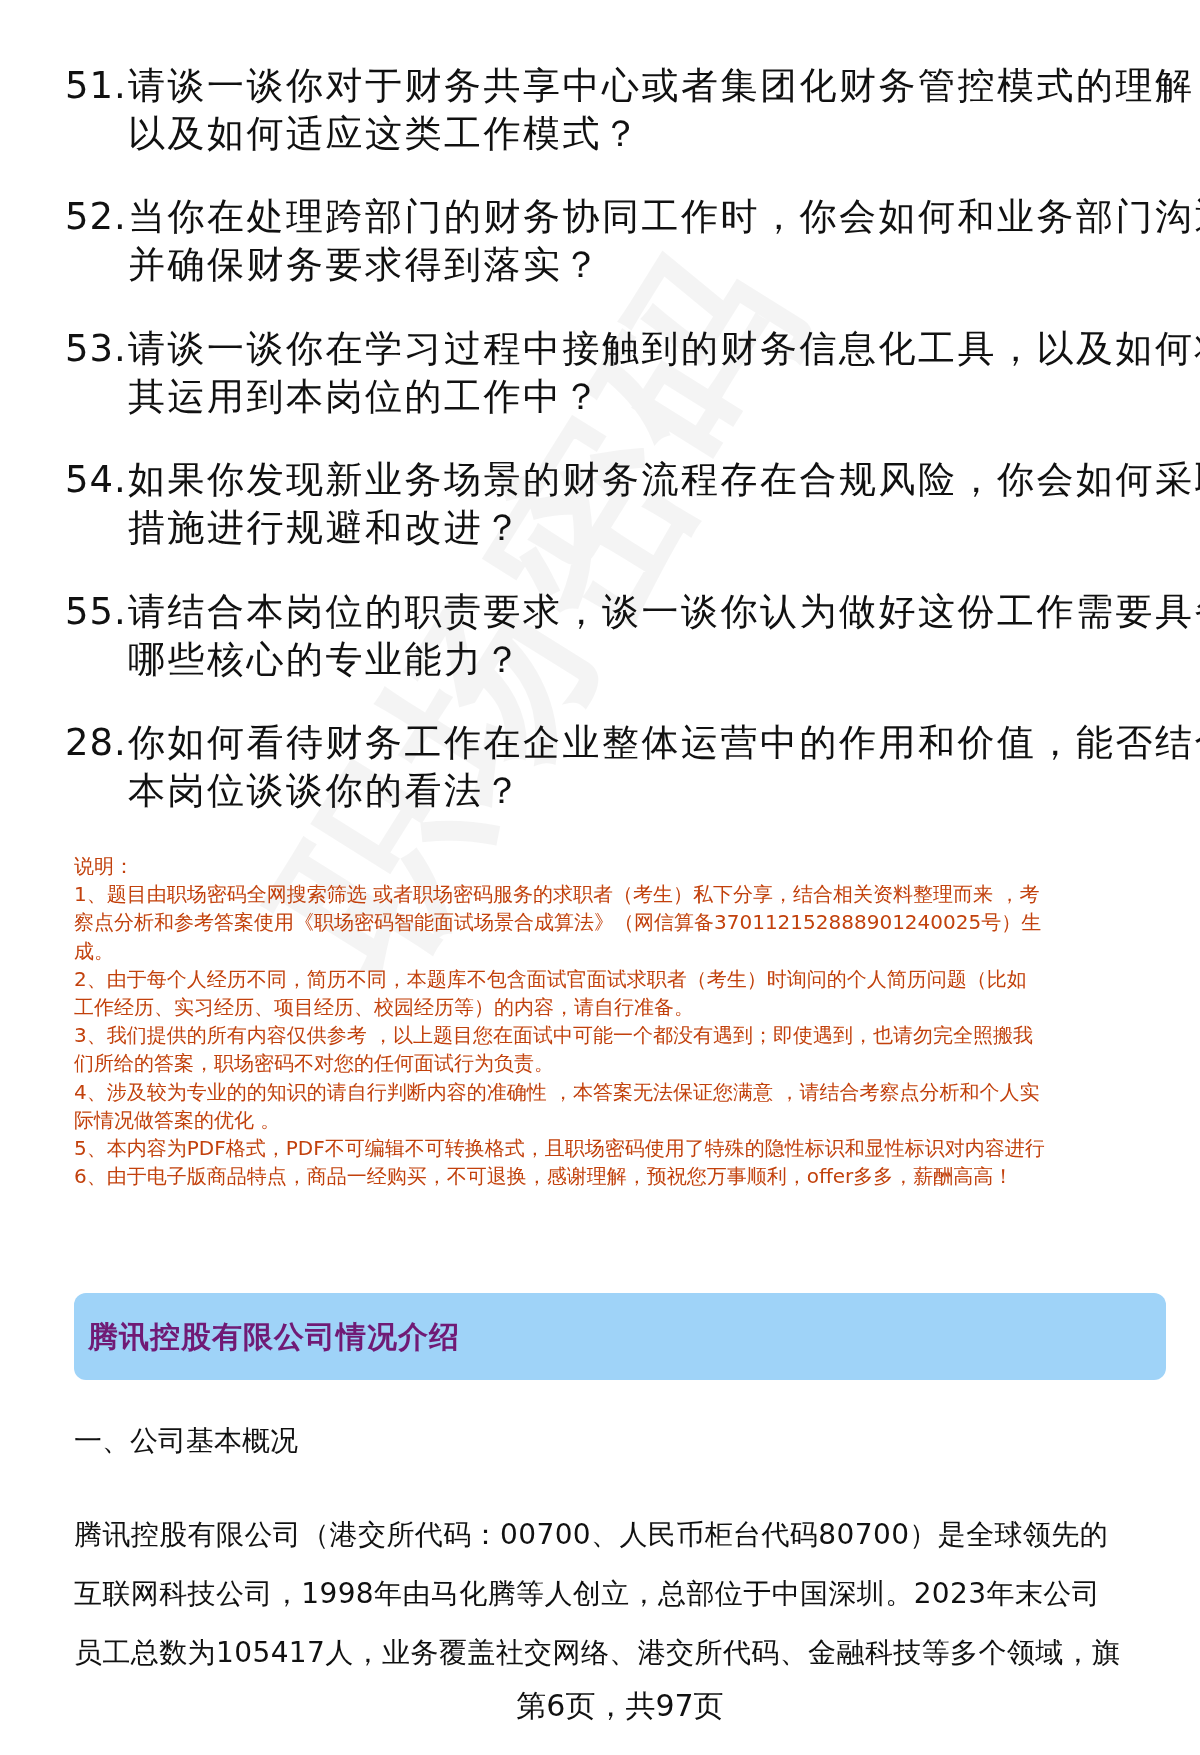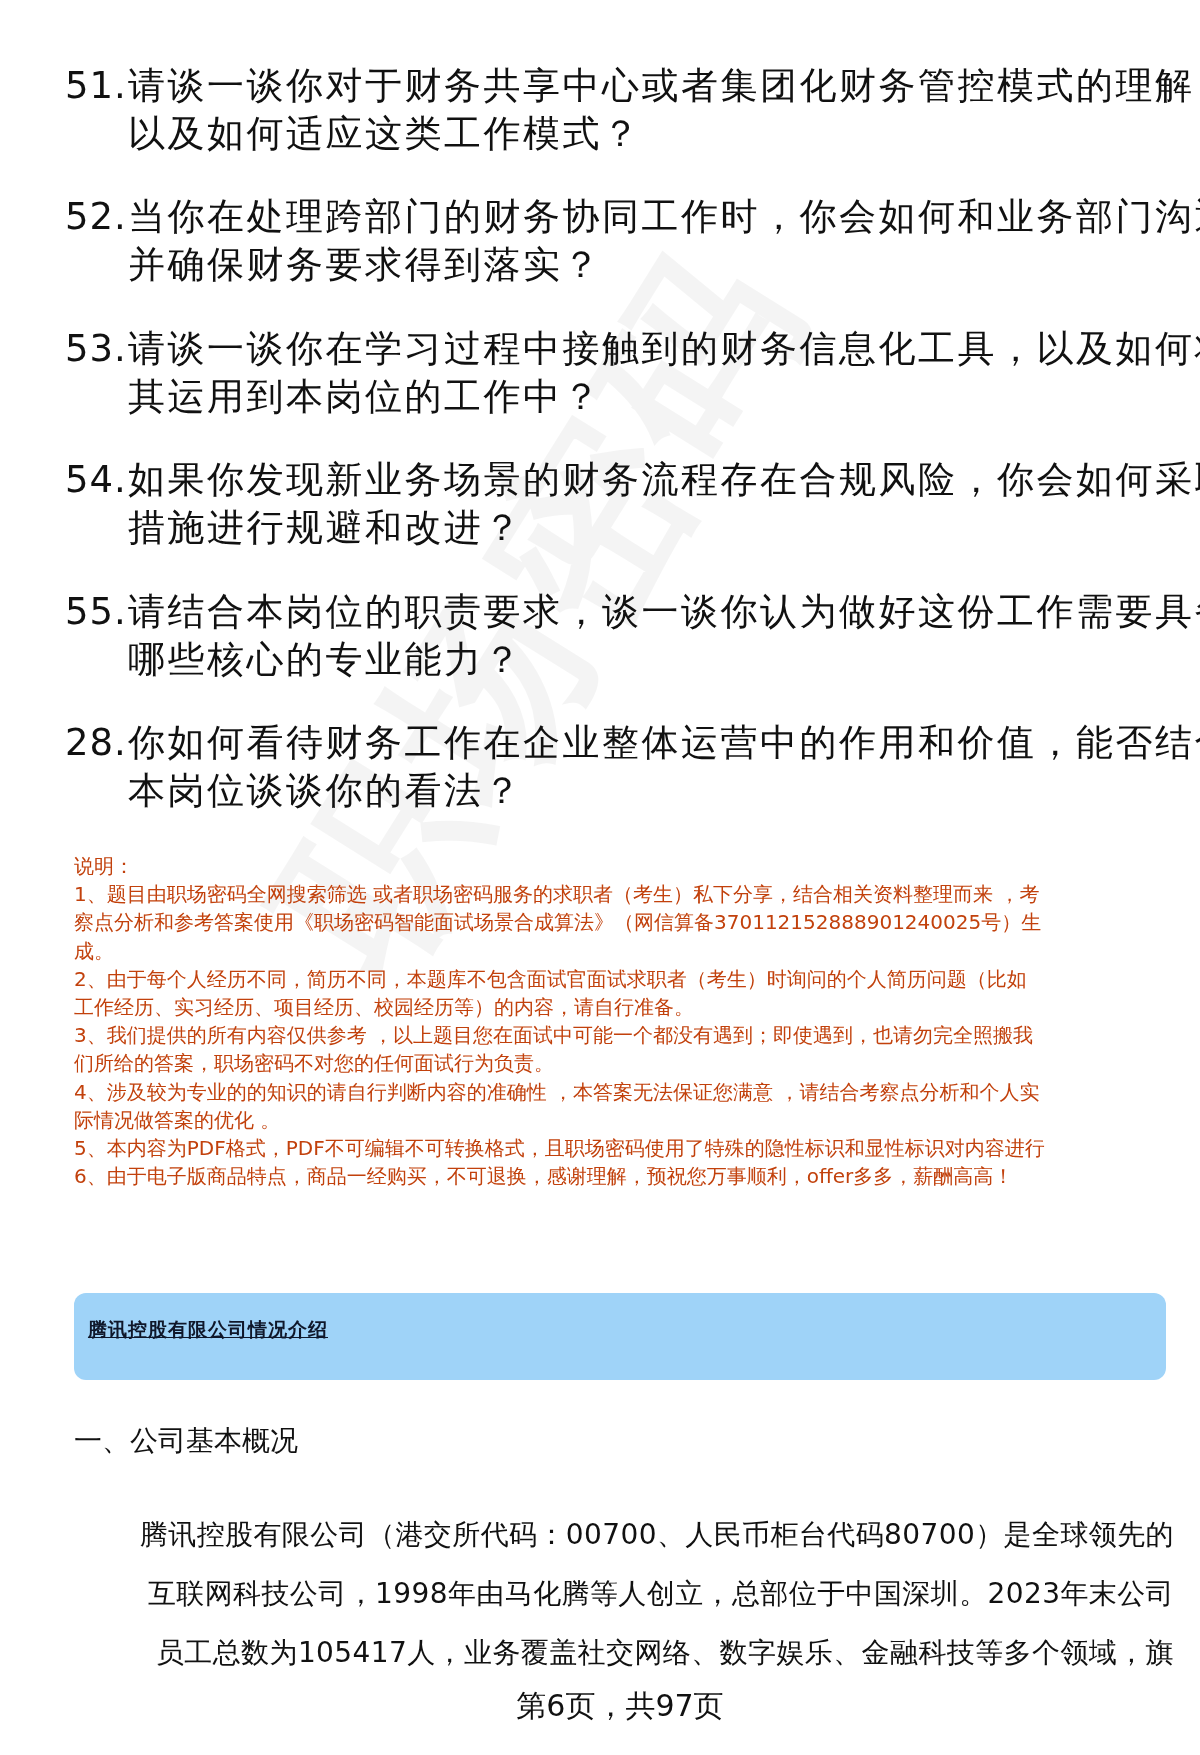--- a/index.html
+++ b/index.html
@@ -66,46 +66,45 @@
       top: 1293px;
       width: 1092px;
       height: 87px;
       background: #9fd3f8;
       border-radius: 12px;
     }
     .section-banner .title {
       position: absolute;
       left: 14px;
       top: 24px;
-      font-size: 19px;
+      font-size: 30px;
       font-weight: bold;
-      color: #0f172a;
+      color: #701a75;
       letter-spacing: 1px;
-      text-decoration: underline;
     }
 
     .subheading {
       position: absolute;
       left: 74px;
       top: 1421px;
       font-size: 28px;
       line-height: 40px;
       color: #111;
     }
 
     .paragraph {
       position: absolute;
       left: 74px;
       top: 1505px;
       width: 1100px;
       font-size: 28px;
       line-height: 59px;
       color: #111;
     }
-    .paragraph span { display: block; white-space: nowrap; letter-spacing: 0.4px; text-align: right; }
+    .paragraph span { display: block; white-space: nowrap; letter-spacing: 0.4px; }
 
     .footer {
       position: absolute;
       left: 0;
       top: 1686px;
       width: 1240px;
       text-align: center;
       font-size: 30px;
       line-height: 40px;
       color: #111;
@@ -183,17 +182,17 @@
 
   <div class="section-banner">
     <div class="title">腾讯控股有限公司情况介绍</div>
   </div>
 
   <div class="subheading">一、公司基本概况</div>
 
   <div class="paragraph">
     <span>腾讯控股有限公司（港交所代码：00700、人民币柜台代码80700）是全球领先的</span>
     <span>互联网科技公司，1998年由马化腾等人创立，总部位于中国深圳。2023年末公司</span>
-    <span>员工总数为105417人，业务覆盖社交网络、数字娱乐、金融科技等多个领域，旗</span>
+    <span>员工总数为105417人，业务覆盖社交网络、港交所代码、金融科技等多个领域，旗</span>
   </div>
 
   <div class="footer">第6页，共97页</div>
 </div>
 
 </body></html>

